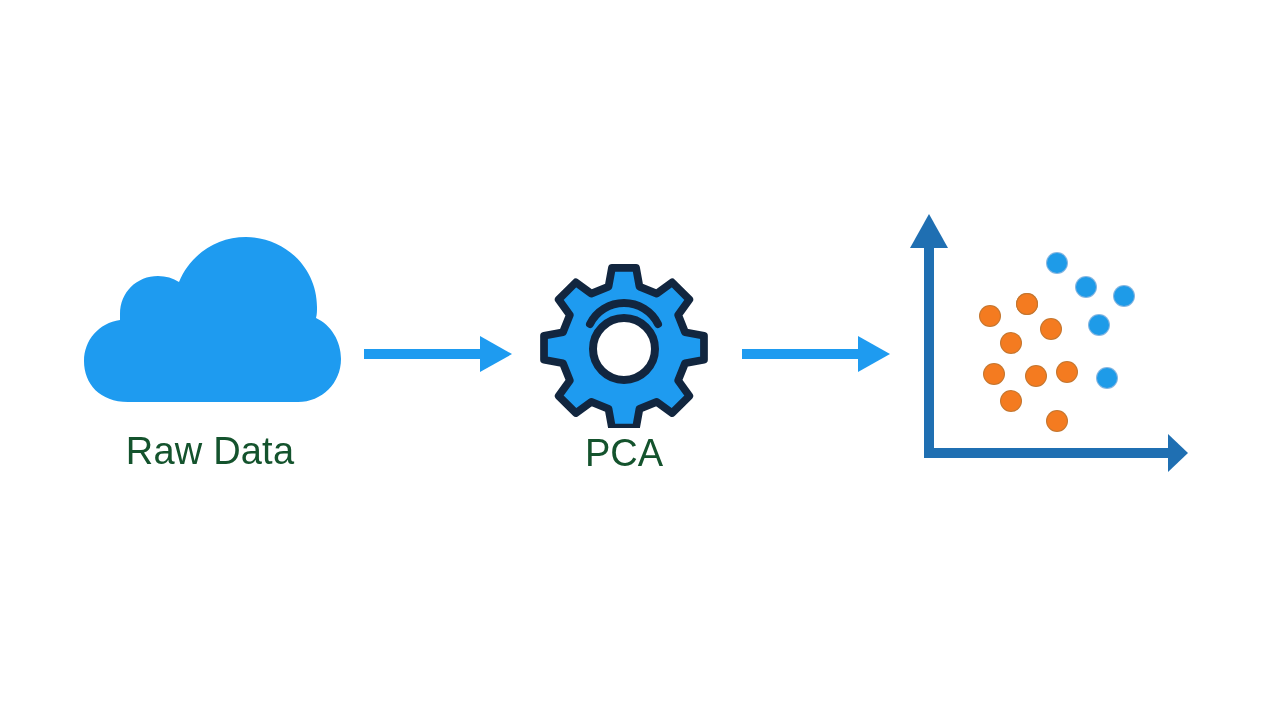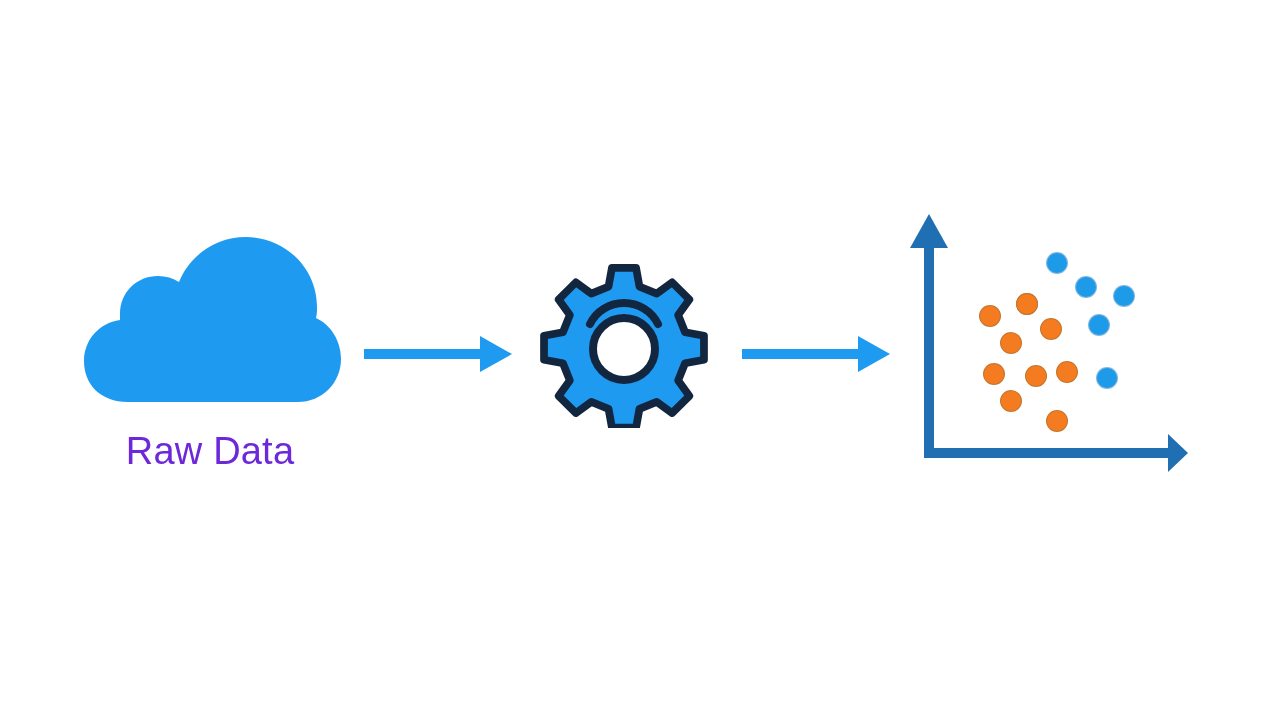--- a/index.html
+++ b/index.html
@@ -19,21 +19,21 @@
     width: 1280px;
     height: 720px;
     background: #ffffff;
   }
   .node {
     position: absolute;
   }
   .caption {
     position: absolute;
     text-align: center;
-    color: #6d28d9;
+    color: #14532d;
     font-family: "Liberation Sans", sans-serif;
     font-weight: 400;
     white-space: nowrap;
     line-height: 1;
   }
   
   #cloud-node { left: 70px; top: 230px; width: 280px; height: 180px; }
   #cloud-caption {
     left: 70px; top: 432px; width: 280px;
     font-size: 38px;
@@ -102,20 +102,21 @@
                  L -71 27 L -93 23 L -93 -5 L -71 -9
                  L -63 -29 L -76 -47 L -56 -67 L -38 -54
                  L -18 -62 Z" fill="#1E9BF0" stroke="#12263F" stroke-width="9" stroke-linejoin="round" transform="scale(0.86)"></path>
 
         <circle cx="0" cy="9" r="31" fill="#ffffff" stroke="#12263F" stroke-width="8"></circle>
 
         <path d="M -34 -16 A 38 38 0 0 1 34 -16" fill="none" stroke="#12263F" stroke-width="8" stroke-linecap="round"></path>
       </g>
     </svg>
   </div>
+  <div class="caption" id="gear-caption">PCA</div>
 
   <div class="node" id="arrow-2">
     <svg width="160" height="48" viewBox="0 0 160 48">
       <rect x="4" y="19" width="122" height="10" fill="#1E9BF0"></rect>
       <path d="M 120 6 L 152 24 L 120 42 Z" fill="#1E9BF0"></path>
     </svg>
   </div>
 
   <div class="node" id="scatter-node">
     <svg width="290" height="268" viewBox="0 0 290 268">

